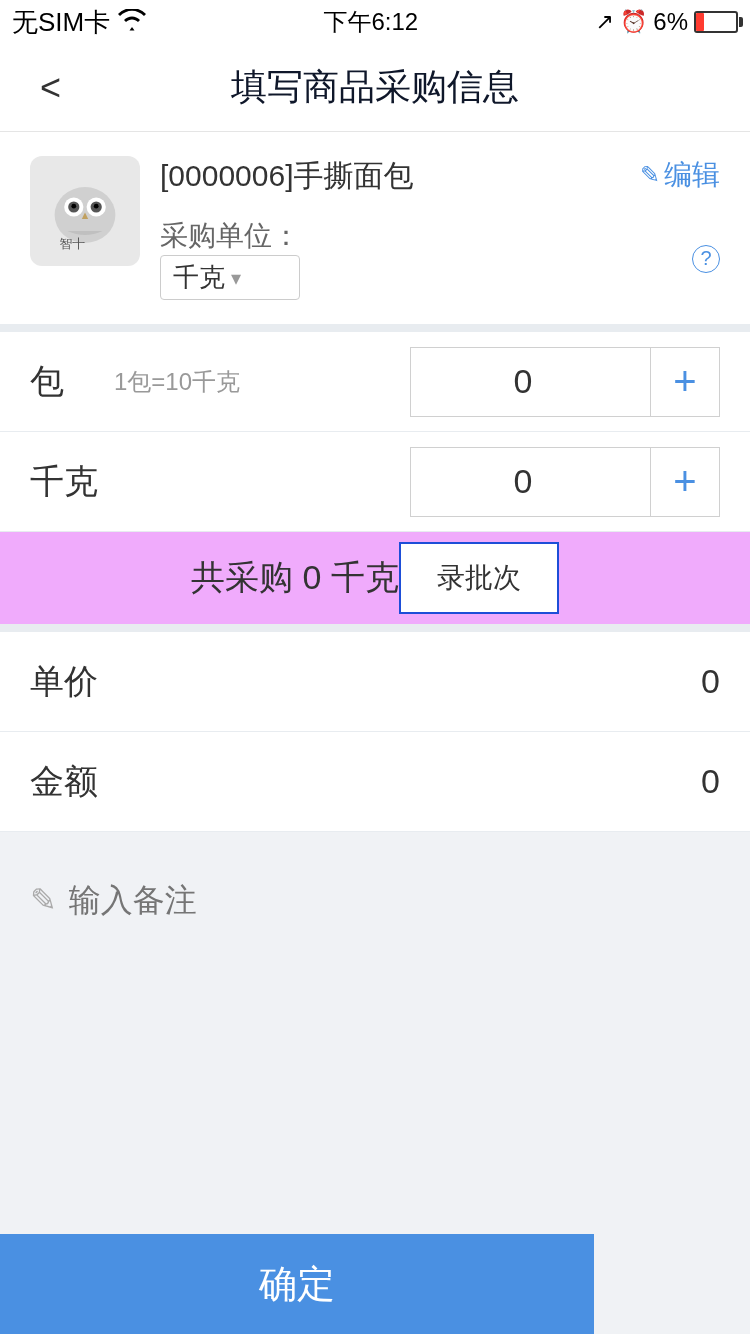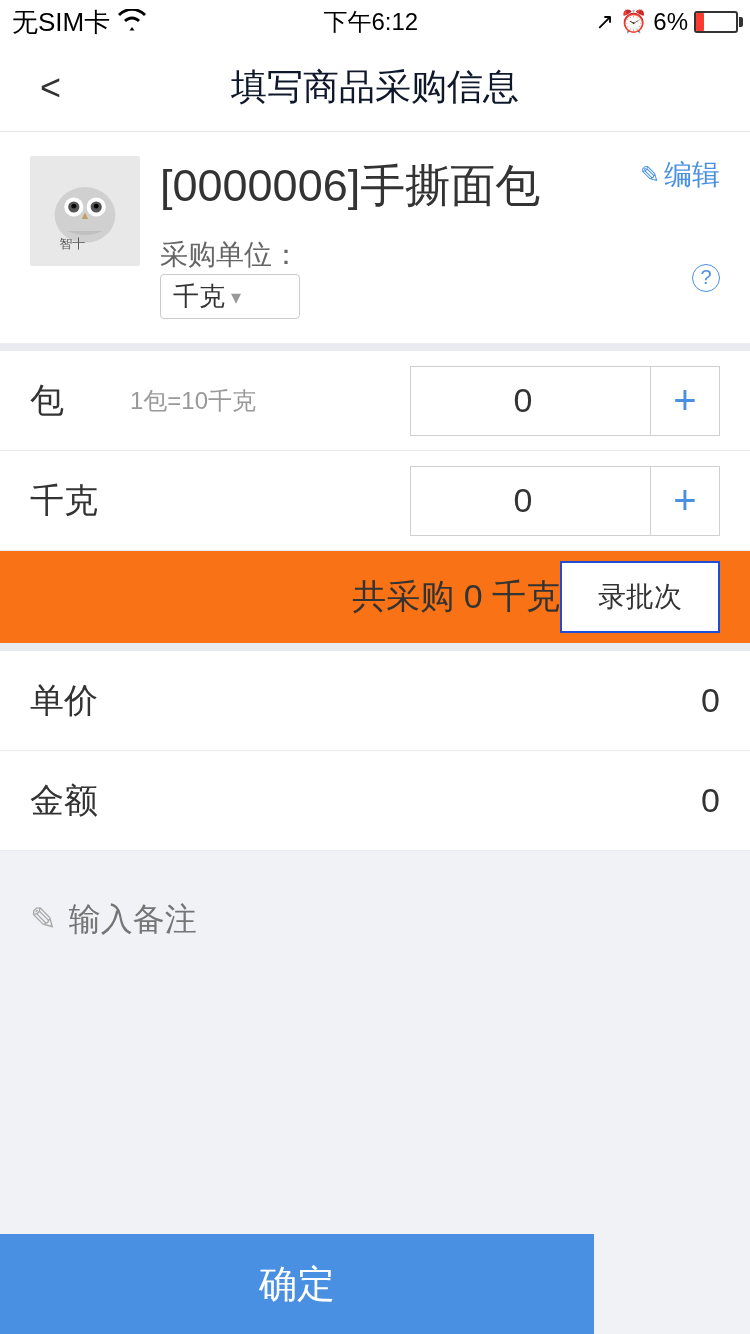--- a/index.html
+++ b/index.html
@@ -74,42 +74,42 @@
       padding: 24px 30px;
       display: flex;
       align-items: flex-start;
       gap: 20px;
       border-bottom: 8px solid #e8ecf0;
     }
     .product-thumb {
       width: 110px;
       height: 110px;
       background: #e8e8e8;
-      border-radius: 2px;
+      border-radius: 12px;
       display: flex;
       align-items: center;
       justify-content: center;
       flex-shrink: 0;
       color: #999;
       font-size: 24px;
     }
     .owl-logo {
       width: 80px;
       height: 80px;
     }
     .product-info {
       flex: 1;
     }
     .product-header {
       display: flex;
       justify-content: space-between;
       align-items: flex-start;
     }
     .product-name {
-      font-size: 45px;
+      font-size: 30px;
       color: #333;
       font-weight: 400;
     }
     .edit-btn {
       color: #4a90e2;
       font-size: 28px;
       display: flex;
       align-items: center;
       gap: 4px;
       cursor: pointer;
@@ -171,21 +171,21 @@
       border-bottom: 1px solid #e8ecf0;
     }
     .input-row-label {
       font-size: 34px;
       color: #333;
       min-width: 80px;
     }
     .input-row-sublabel {
       font-size: 24px;
       color: #999;
-      margin-left: 20px;
+      margin-left: 4px;
     }
     .input-row-right {
       display: flex;
       align-items: center;
       margin-left: auto;
       gap: 0;
     }
     .qty-input {
       width: 240px;
       height: 70px;
@@ -206,24 +206,24 @@
       display: flex;
       align-items: center;
       justify-content: center;
       cursor: pointer;
     }
 
     
     .total-row {
       display: flex;
       align-items: center;
-      justify-content: flex-end;
+      justify-content: center;
       padding: 0 30px;
       height: 100px;
-      background: #f97316;
+      background: #f0abfc;
       border-bottom: 8px solid #e8ecf0;
     }
     .total-text {
       font-size: 34px;
       color: #333;
     }
     .batch-btn {
       width: 160px;
       height: 72px;
       border: 2px solid #1d4ed8;

